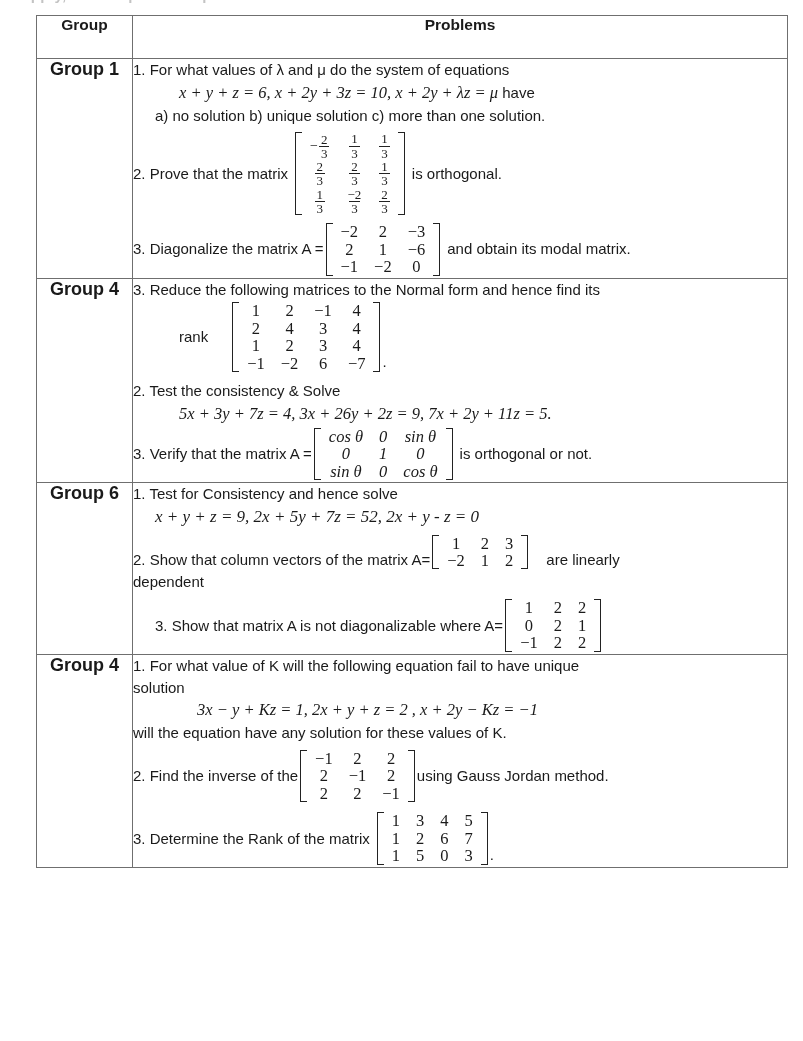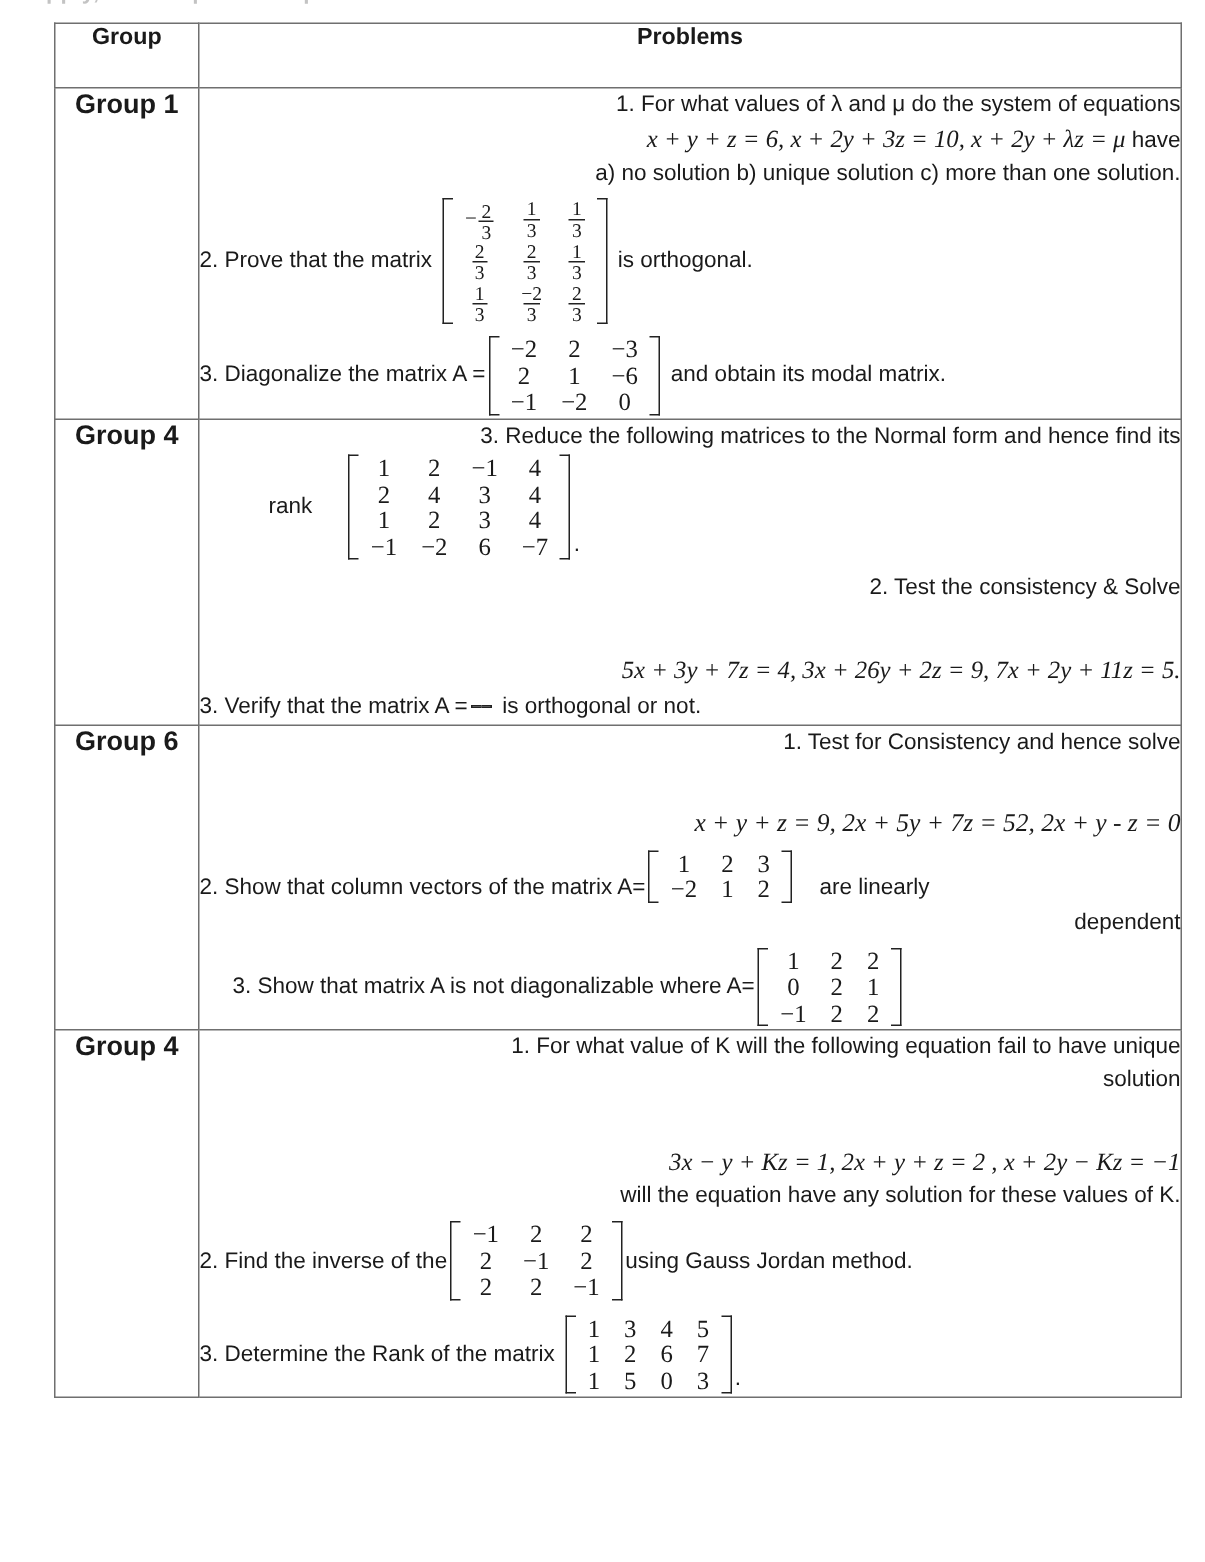--- a/index.html
+++ b/index.html
@@ -73,30 +73,28 @@
     padding: 8px 8px 10px 8px;
     font-size: 15px;
     line-height: 1.32;
   }
 
   
   .line {
     display: block;
     margin: 0;
     padding: 1px 0;
-    text-align: right;
   }
   .indent1 { padding-left: 22px; }
   .indent2 { padding-left: 46px; }
   .indent3 { padding-left: 64px; }
   .math {
     font-family: "Liberation Serif", serif;
     font-style: italic;
     font-size: 16.5px;
-    margin-top: 32px;
   }
 
   
   .inlinerow {
     display: flex;
     align-items: center;
     padding: 2px 0;
   }
   .inlinerow .txt { white-space: nowrap; }
   .gap-s { width: 5px; flex: none; }
@@ -307,20 +305,37 @@
             <span class="txt" style="align-self:flex-end;">.</span>
           </div>
 
           <div class="line" style="margin-top:6px;">2.   Test the consistency &amp; Solve</div>
           <div class="line indent2 math">5x + 3y + 7z = 4, 3x + 26y + 2z = 9,  7x + 2y + 11z = 5.</div>
 
           <div class="inlinerow">
             <span class="txt">3.   Verify that the matrix A =</span>
             <span class="matrix ital">
               <span class="brk l"></span>
+              <span class="body">
+                <span class="mrow">
+                    <span class="mcell">cos <i>θ</i></span>
+                    <span class="mcell">0</span>
+                    <span class="mcell">sin <i>θ</i></span>
+                  </span>
+                <span class="mrow">
+                    <span class="mcell">0</span>
+                    <span class="mcell">1</span>
+                    <span class="mcell">0</span>
+                  </span>
+                <span class="mrow">
+                    <span class="mcell">sin <i>θ</i></span>
+                    <span class="mcell">0</span>
+                    <span class="mcell">cos <i>θ</i></span>
+                  </span>
+              </span>
               <span class="brk r"></span>
             </span>
             <span class="gap-s"></span>
             <span class="txt">is orthogonal or not.</span>
           </div>
 
         </td>
       </tr>
 
       <tr>

